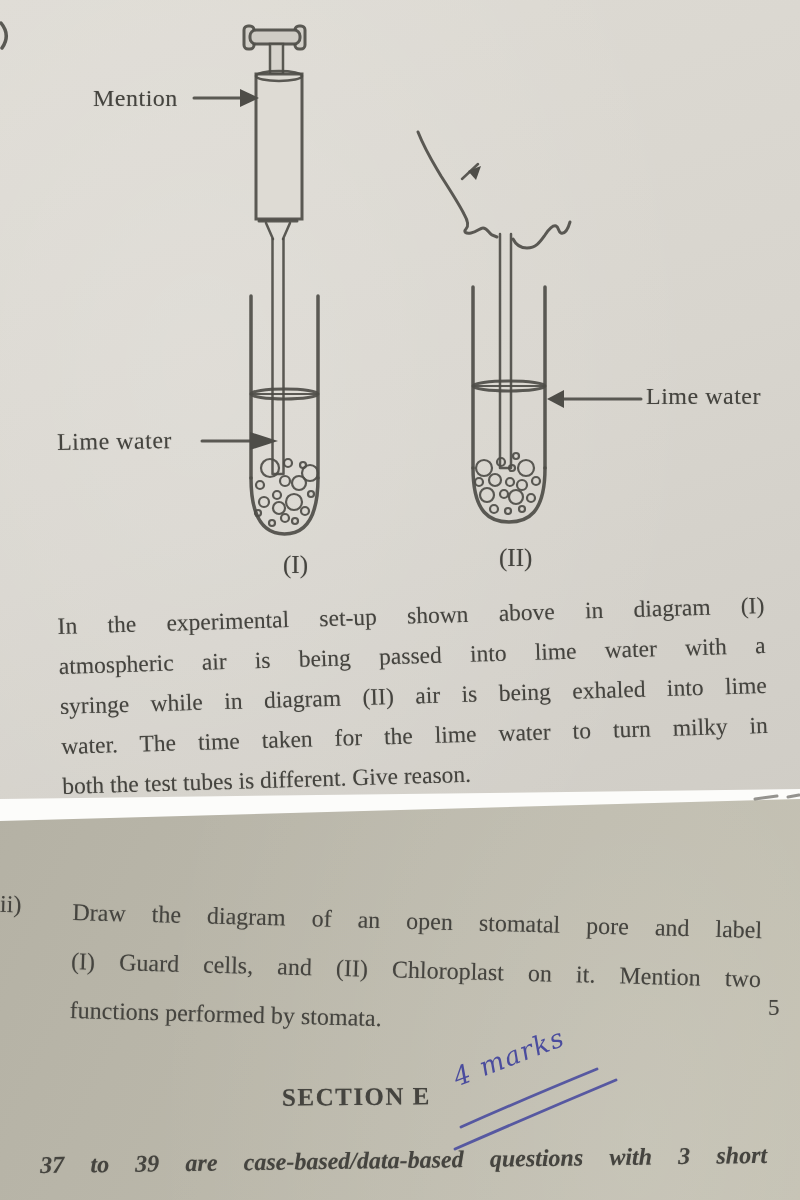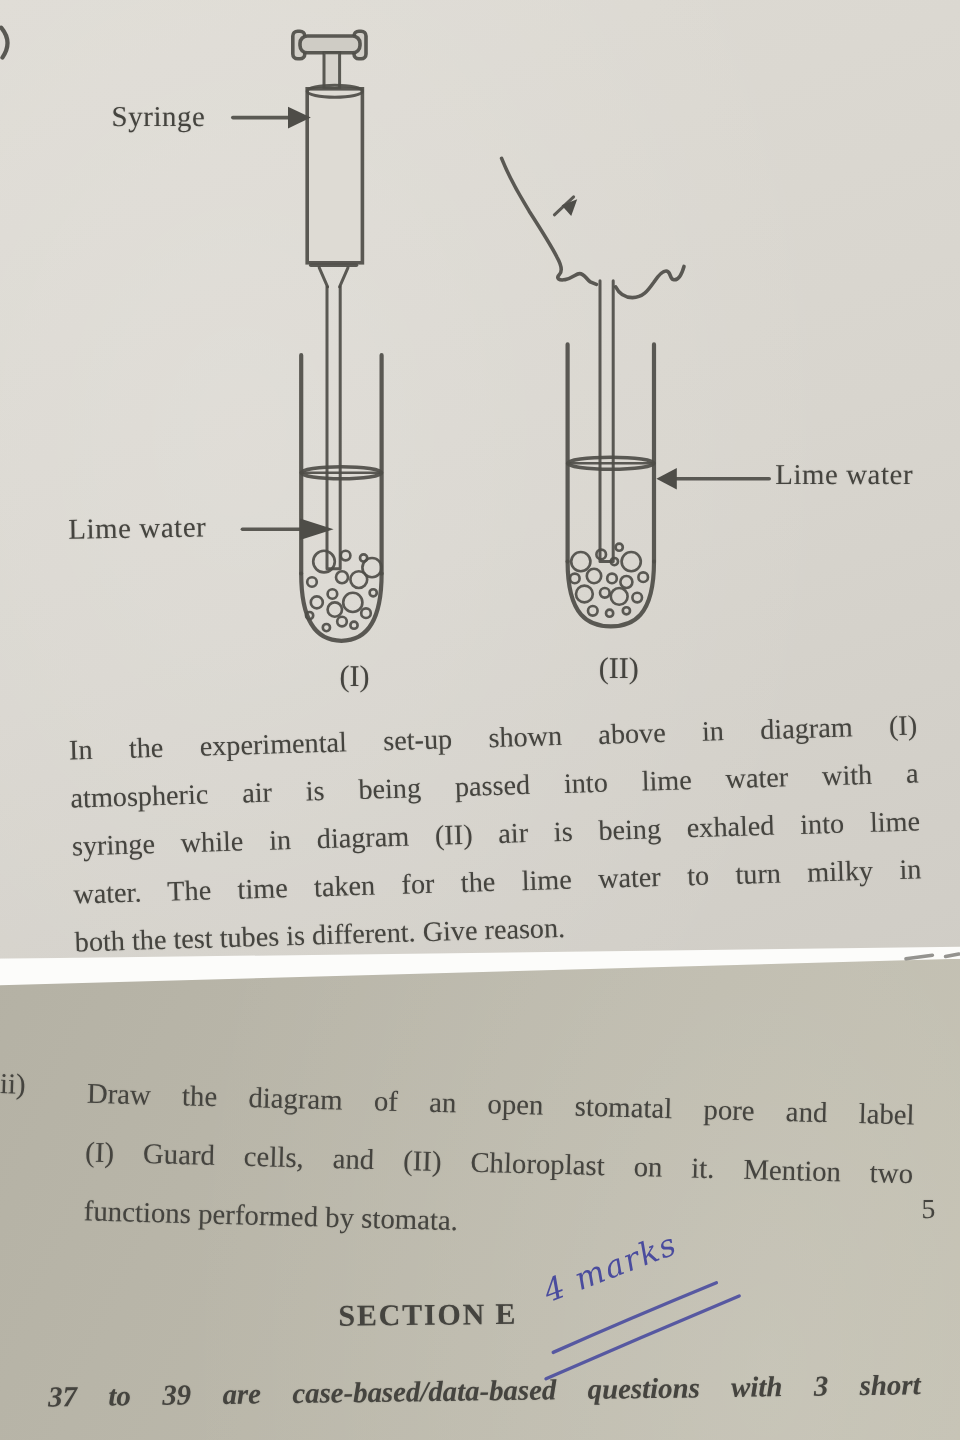--- a/index.html
+++ b/index.html
@@ -156,21 +156,21 @@
         <path d="M755,799 L777,796 M788,797 L799,795"></path>
       </g>
 
       <g stroke="#4a4c9e" stroke-width="2.8" stroke-opacity=".9">
         <path d="M461,1127 Q524,1099 597,1069"></path>
         <path d="M455,1149 Q535,1114 616,1080"></path>
       </g>
     </g>
   </svg>
 
-  <div class="txt lbl" style="left:93px;top:85px;">Syringe</div>
+  <div class="txt lbl" style="left:93px;top:85px;">Mention</div>
   <div class="txt lbl" style="left:57px;top:428px;transform:rotate(-1deg);">Lime water</div>
   <div class="txt lbl" style="left:646px;top:383px;">Lime water</div>
   <div class="txt cap" style="left:283px;top:551px;">(I)</div>
   <div class="txt cap" style="left:499px;top:544px;">(II)</div>
 
   <div class="txt para">
     <div class="jline">In the experimental set-up shown above in diagram (I)</div>
     <div class="jline">atmospheric air is being passed into lime water with a</div>
     <div class="jline">syringe while in diagram (II) air is being exhaled into lime</div>
     <div class="jline">water. The time taken for the lime water to turn milky in</div>

